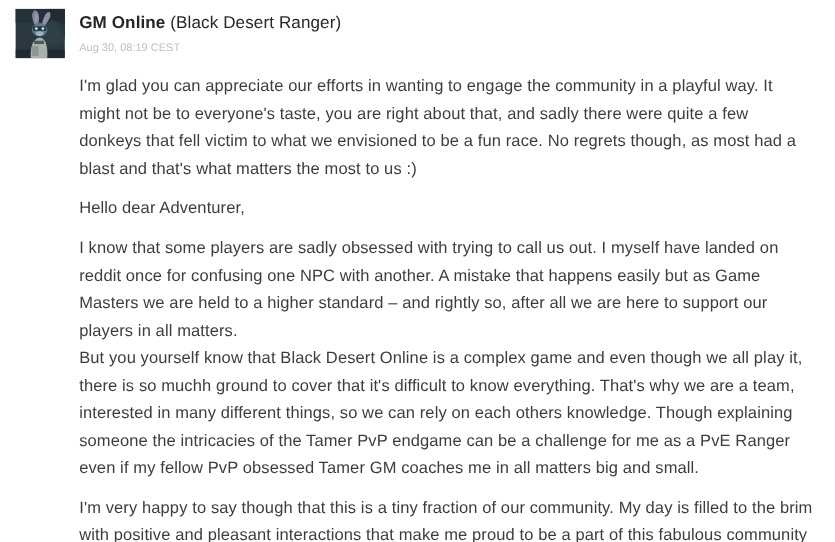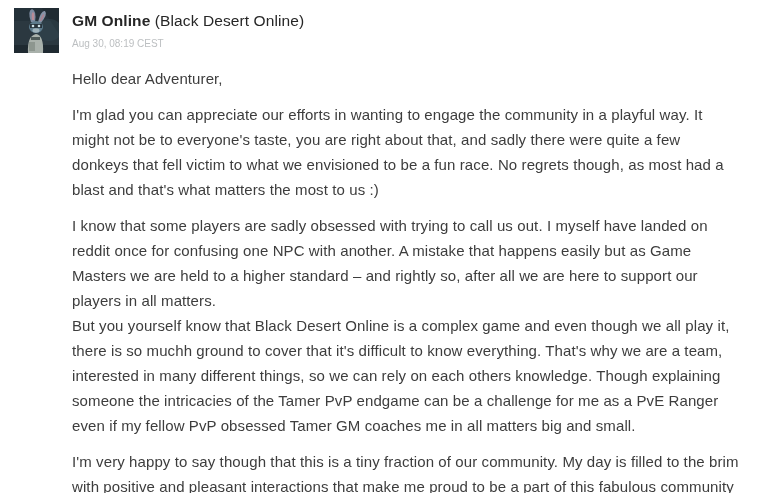--- a/index.html
+++ b/index.html
@@ -89,28 +89,28 @@
       <circle cx="25" cy="18" r="1.3" fill="#cfe3ea"></circle>
       <ellipse cx="22" cy="22.5" rx="3.5" ry="2.2" fill="#9fb3bb"></ellipse>
       <path d="M14 45 Q13 28 22 26 Q30 27 29 45 Z" fill="#a9b1ab"></path>
       <rect x="17" y="29" width="9" height="3" fill="#4e5a58"></rect>
       <rect x="15" y="34" width="6" height="9" fill="#8d968f"></rect>
     </svg>
 
     <div class="header-meta">
       <div class="author-line">
         <span class="author-name">GM Online</span>
-        <span class="author-affiliation">(Black Desert Online)</span>
+        <span class="author-affiliation">(Black Desert Ranger)</span>
       </div>
       <div class="timestamp">Aug 30, 08:19 CEST</div>
     </div>
 
   </div>
 
   <div class="comment-body">
+    <p>I'm glad you can appreciate our efforts in wanting to engage the community in a playful way. It might not be to everyone's taste, you are right about that, and sadly there were quite a few donkeys that fell victim to what we envisioned to be a fun race. No regrets though, as most had a blast and that's what matters the most to us :)</p>
     <p>Hello dear Adventurer,</p>
-    <p>I'm glad you can appreciate our efforts in wanting to engage the community in a playful way. It might not be to everyone's taste, you are right about that, and sadly there were quite a few donkeys that fell victim to what we envisioned to be a fun race. No regrets though, as most had a blast and that's what matters the most to us :)</p>
     <p>I know that some players are sadly obsessed with trying to call us out. I myself have landed on reddit once for confusing one NPC with another. A mistake that happens easily but as Game Masters we are held to a higher standard – and rightly so, after all we are here to support our players in all matters.
 But you yourself know that Black Desert Online is a complex game and even though we all play it, there is so muchh ground to cover that it's difficult to know everything. That's why we are a team, interested in many different things, so we can rely on each others knowledge. Though explaining someone the intricacies of the Tamer PvP endgame can be a challenge for me as a PvE Ranger even if my fellow PvP obsessed Tamer GM coaches me in all matters big and small.</p>
     <p>I'm very happy to say though that this is a tiny fraction of our community. My day is filled to the brim with positive and pleasant interactions that make me proud to be a part of this fabulous community of the best MMO there is (in my opinion :D)</p>
   </div>
 
 </div>
 
 </body></html>

